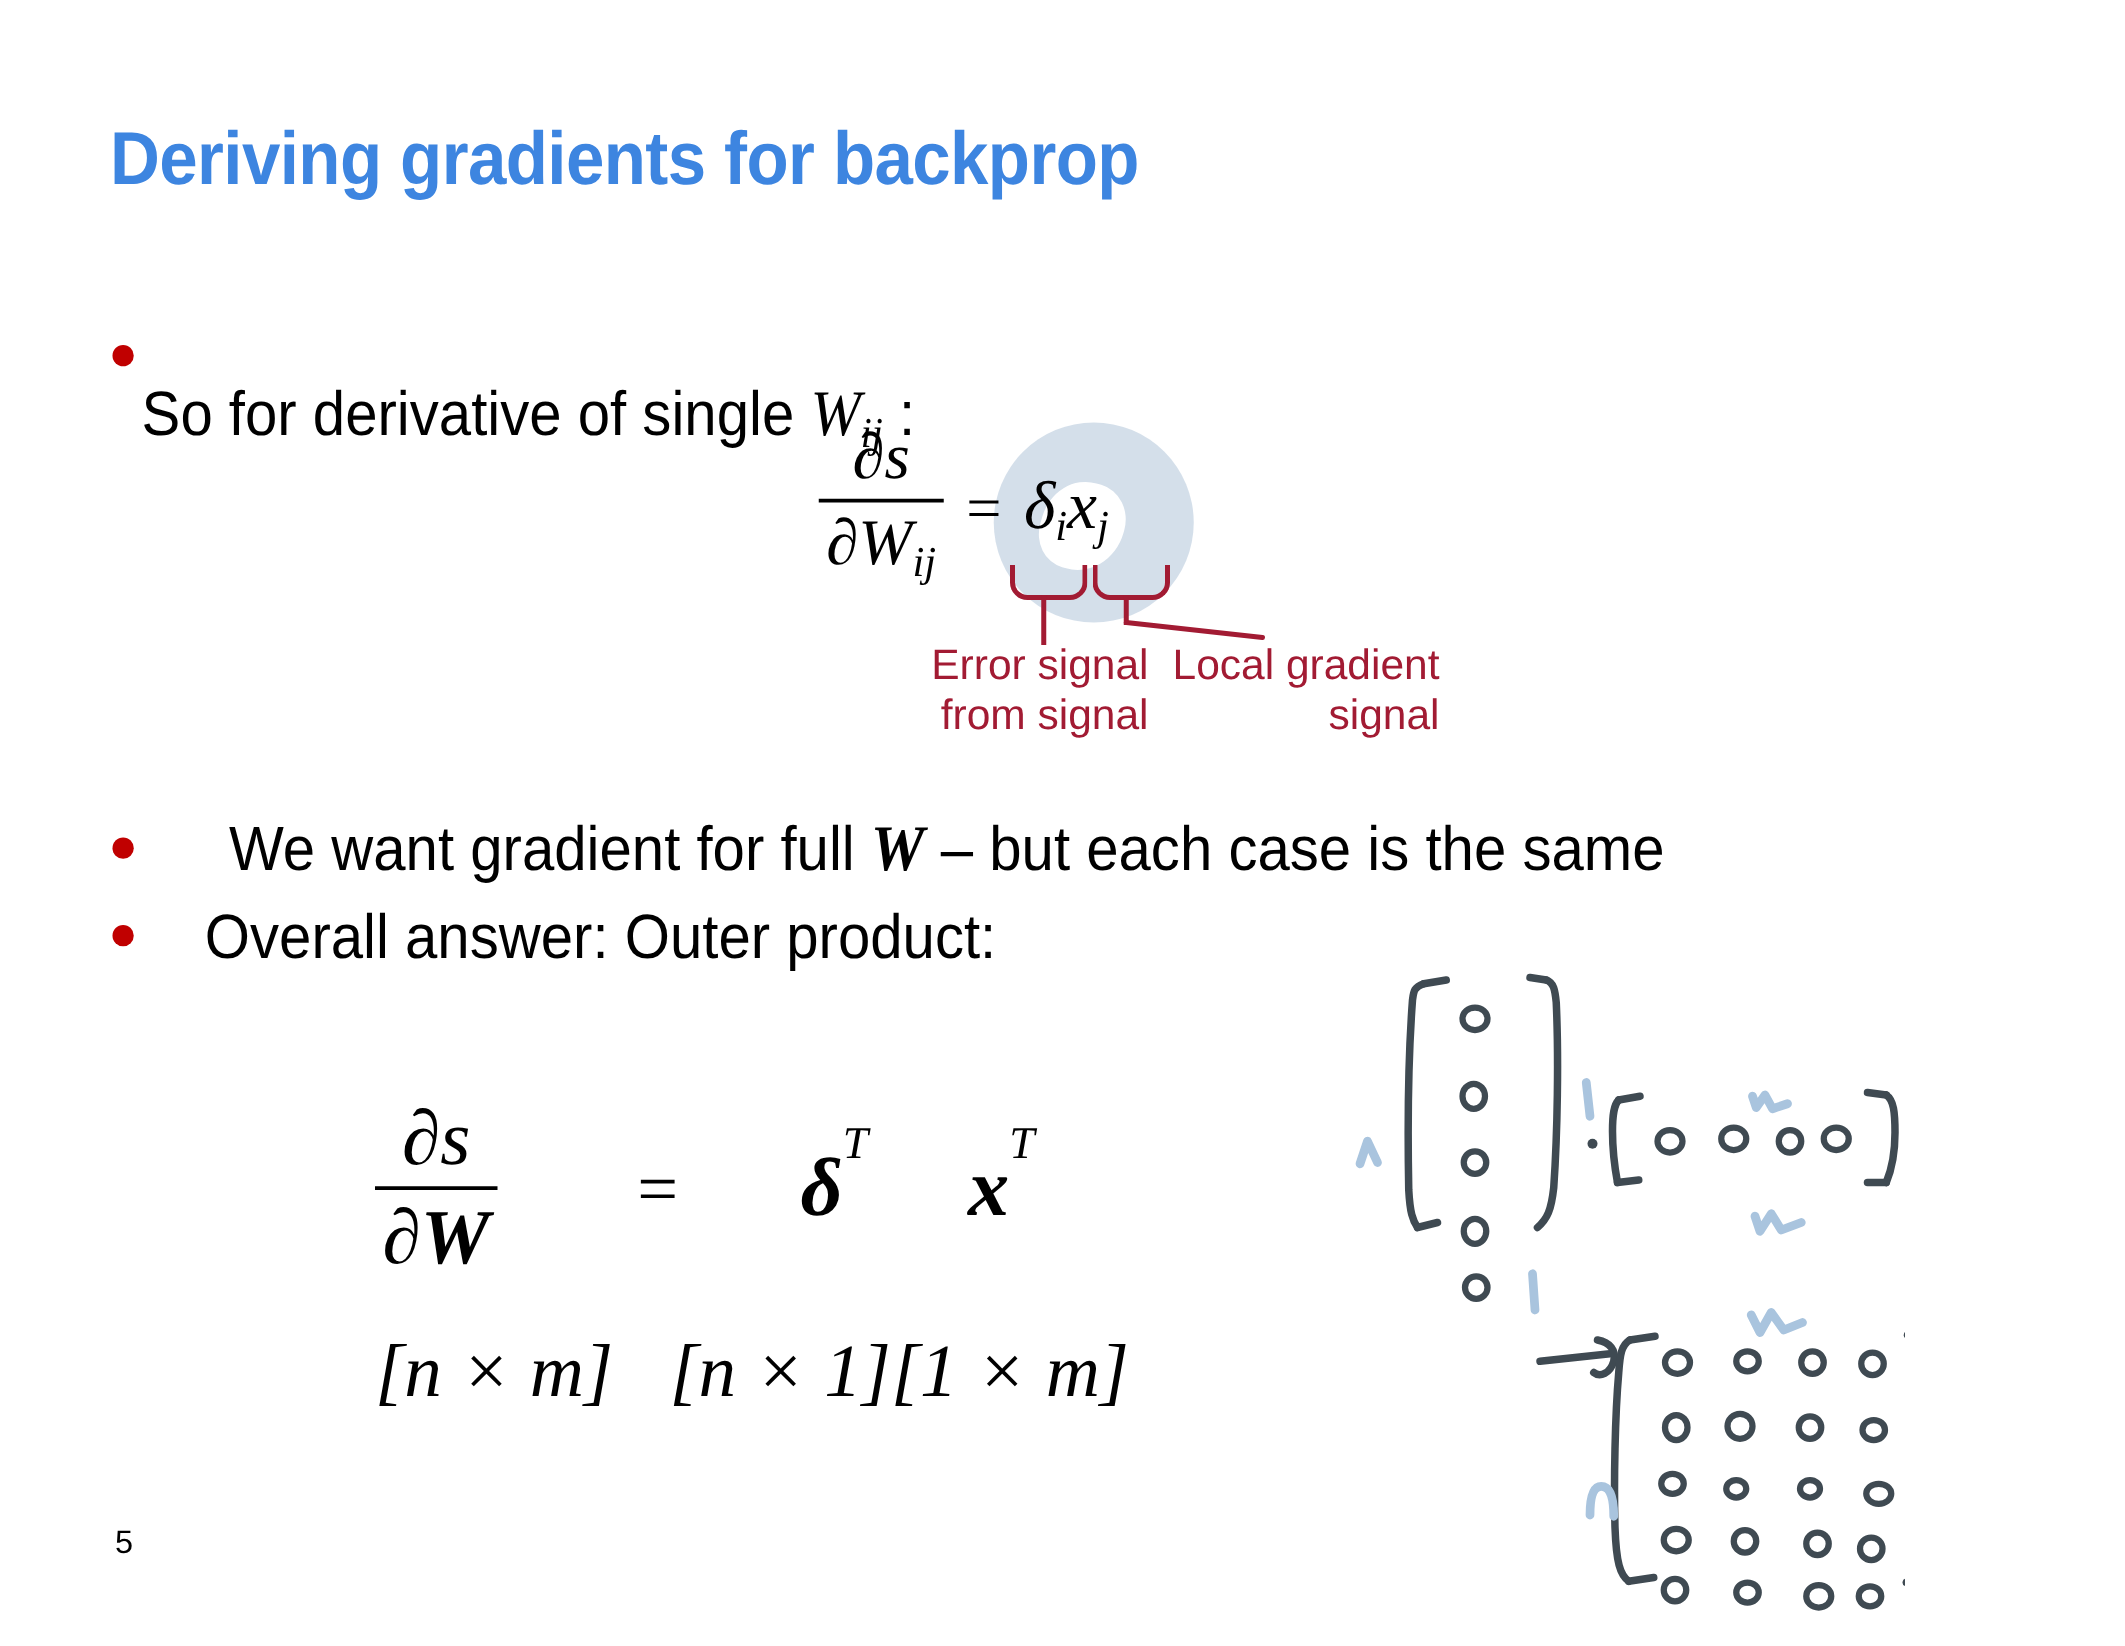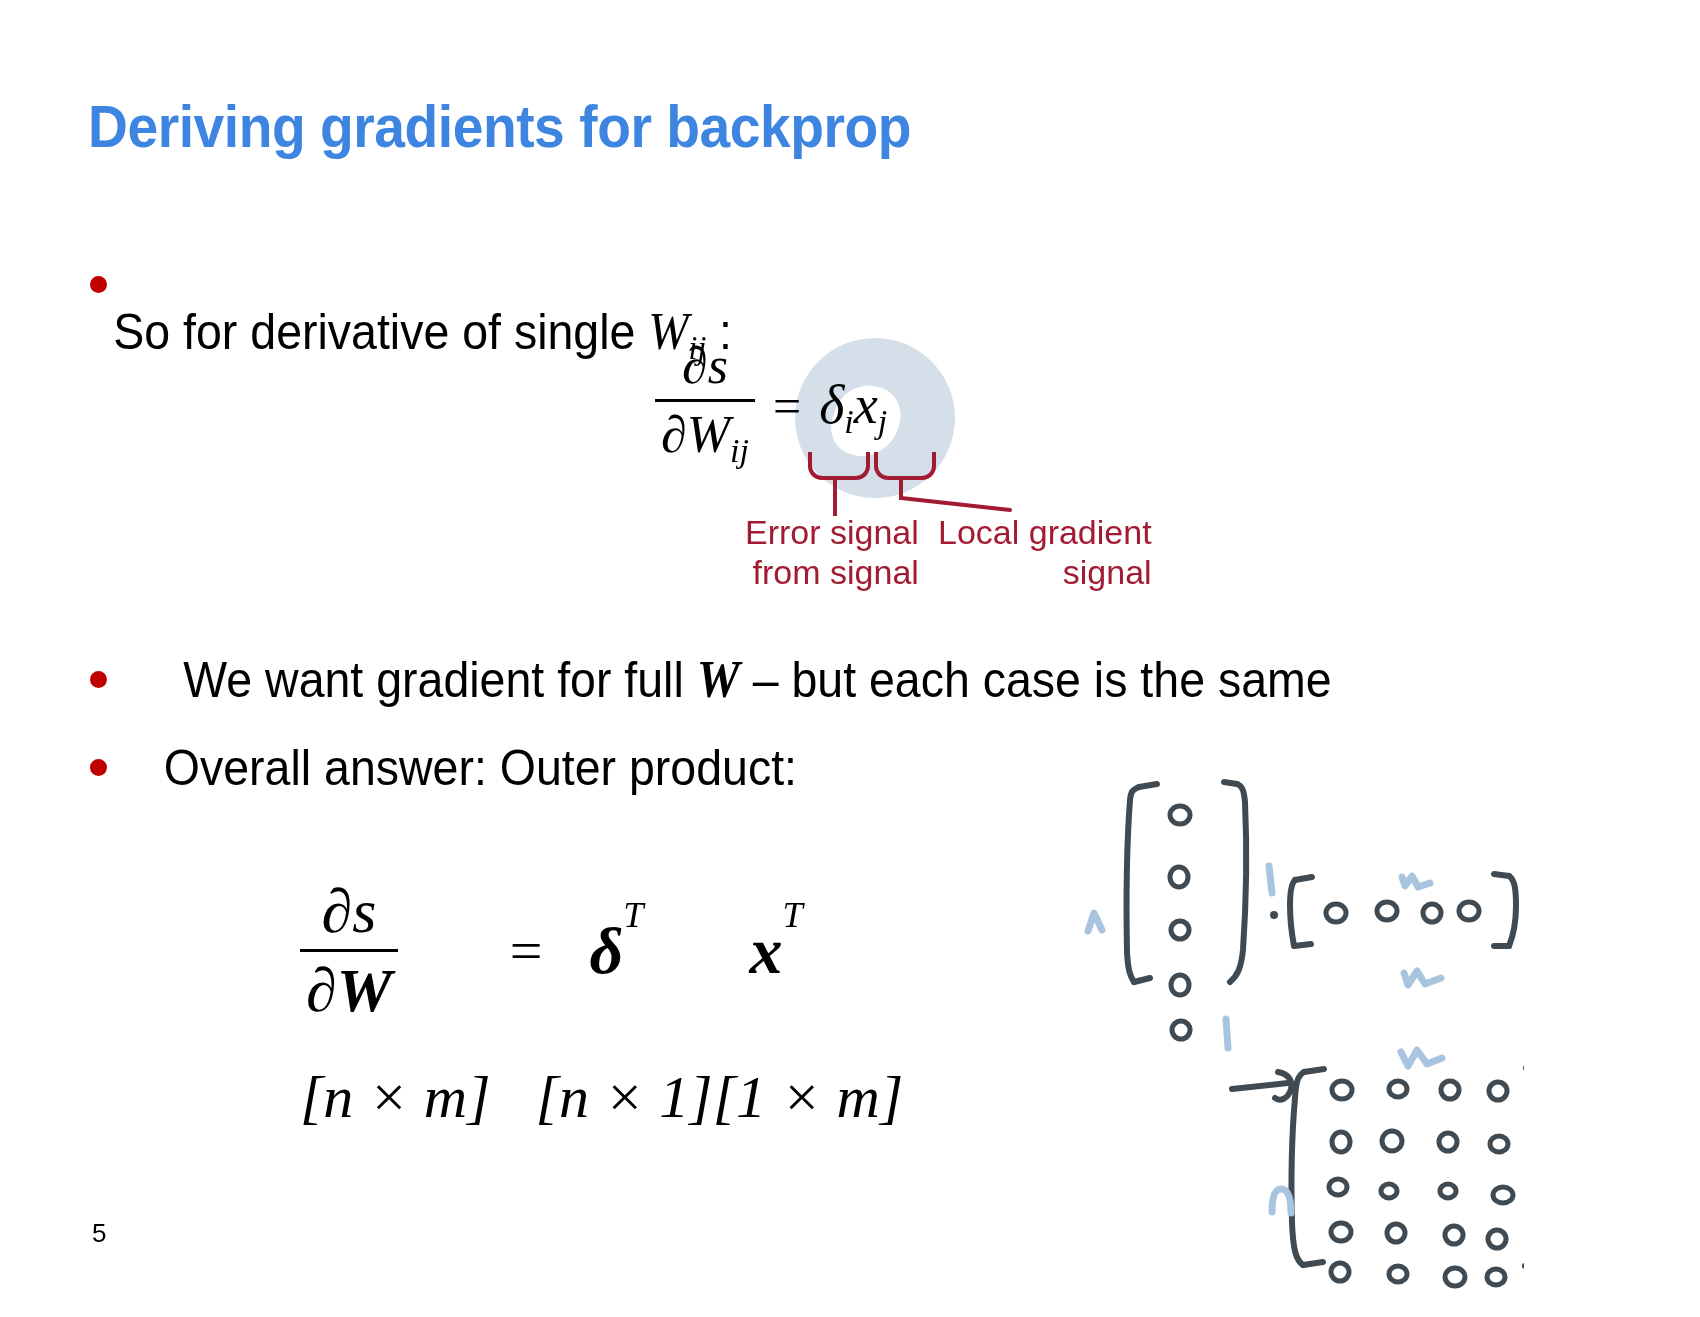--- a/index.html
+++ b/index.html
@@ -61,21 +61,21 @@
   .mathvar.bold { font-weight: bold; }
   .sub {
     font-family: "Liberation Serif", serif;
     font-style: italic;
     font-size: 34px;
     vertical-align: -0.28em;
   }
 
   #bullet1 { left: 90px; top: 285px; flex-direction: column; }
   #bullet2 { left: 90px; top: 650px; }
-  #bullet3 { left: 90px; top: 739px; }
+  #bullet3 { left: 90px; top: 720px; }
 
   
   #highlight-blob {
     position: absolute;
     left: 795px;
     top: 338px;
     width: 160px;
     height: 160px;
     border-radius: 50%;
     background: #ccd9e6;
@@ -271,22 +271,22 @@
   </div>
 
   <div id="eq2">
     <div class="row1">
       <span class="frac">
         <span class="num">∂s</span>
         <span class="bar"></span>
         <span class="den" style="font-weight:bold;">∂W</span>
       </span>
       <span class="eqsign2">=</span>
-      <span class="term" style="margin-left:47px;"><span>δ</span><sup>T</sup></span>
-      <span class="term" style="margin-left:106px;"><span>x</span><sup>T</sup></span>
+      <span class="term" style="margin-left:98px;"><span>δ</span><sup>T</sup></span>
+      <span class="term" style="margin-left:80px;"><span>x</span><sup>T</sup></span>
     </div>
     <div class="dims"><span>[n × m]</span>&nbsp;&nbsp;&nbsp;<span>[n × 1][1 × m]</span></div>
   </div>
 
   <svg id="ink" viewBox="0 0 1700 1317">
     <g stroke="#3f4a52" fill="none" stroke-width="6" stroke-linecap="round" stroke-linejoin="round">
 
       <path d="M1139,787 C1131,790 1131,793 1130,800 C1127,840 1126,900 1127,952 C1128,970 1130,976 1134,982"></path>
       <path d="M1139,787 L1157,784"></path>
       <path d="M1134,982 L1150,978"></path>

